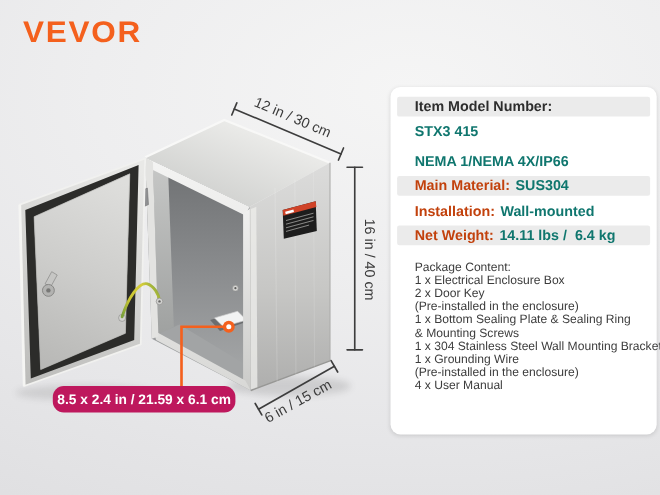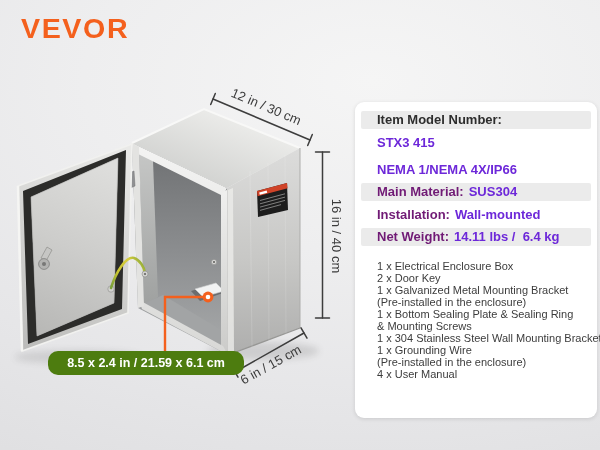--- a/index.html
+++ b/index.html
@@ -15,39 +15,39 @@
   }
   .scene{position:absolute;left:0;top:0;}
   .dim-label{
     position:absolute;color:#3b3b3b;font-size:13px;text-align:center;
     white-space:nowrap;height:16px;line-height:16px;
   }
   #dim-width{left:196px;top:99px;width:140px;transform:rotate(23deg);}
   #dim-height{left:276px;top:228px;width:120px;transform:rotate(90deg);}
   #dim-depth{left:206px;top:357px;width:130px;transform:rotate(-29deg);}
   .callout{
-    position:absolute;left:48px;top:351px;width:196px;height:24px;
-    background:#4d7c0f;border-radius:10px;color:#ffffff;
+    position:absolute;left:48px;top:351px;width:166px;height:24px;
+    background:#be185d;border-radius:10px;color:#ffffff;
     font-size:12.5px;font-weight:bold;line-height:24px;text-align:center;
     white-space:nowrap;
   }
   .spec-card{
     position:absolute;left:355px;top:79px;width:242px;height:316px;
     background:#ffffff;border-radius:9px;
     box-shadow:0 1px 4px rgba(0,0,0,0.12);
-    padding:9px 6px 0 6px;box-sizing:border-box;margin-top:23px;
+    padding:9px 6px 0 6px;box-sizing:border-box;
   }
   .srow{font-size:13px;}
   .stripe{
     background:#ebebeb;border-radius:2px;height:18px;line-height:18px;
     padding-left:16px;font-weight:bold;color:#2d2d2d;
   }
   .val-row{height:27px;line-height:27px;padding-left:16px;font-weight:bold;}
-  .orange{color:#6d28d9;font-weight:bold;white-space:pre;}
-  .lbl{color:#701a75;font-weight:bold;margin-right:5px;}
+  .orange{color:#0f766e;font-weight:bold;white-space:pre;}
+  .lbl{color:#c2410c;font-weight:bold;margin-right:5px;}
   .pkg{margin-top:14px;padding-left:16px;color:#3c3c3c;font-size:11px;line-height:12px;}
   .pkg-line{white-space:nowrap;}
 </style>
 </head>
 <body>
 
 <svg class="scene" width="600" height="450" viewBox="0 0 600 450">
   <defs>
     <filter id="blur1" x="-50%" y="-50%" width="200%" height="200%">
       <feGaussianBlur stdDeviation="3.5"></feGaussianBlur>
@@ -193,23 +193,23 @@
   <div class="srow stripe">
     <span class="lbl">Main Material:</span><span class="orange">SUS304</span>
   </div>
   <div class="srow val-row">
     <span class="lbl">Installation:</span><span class="orange">Wall-mounted</span>
   </div>
   <div class="srow stripe">
     <span class="lbl">Net Weight:</span><span class="orange">14.11 lbs /  6.4 kg</span>
   </div>
   <div class="pkg">
+    <div class="pkg-line">Package Content:</div>
     <div class="pkg-line">1 x Electrical Enclosure Box</div>
     <div class="pkg-line">2 x Door Key</div>
-    <div class="pkg-line">1 x Galvanized Metal Mounting Bracket</div>
     <div class="pkg-line">(Pre-installed in the enclosure)</div>
     <div class="pkg-line">1 x Bottom Sealing Plate &amp; Sealing Ring</div>
     <div class="pkg-line">&amp; Mounting Screws</div>
     <div class="pkg-line">1 x 304 Stainless Steel Wall Mounting Bracket</div>
     <div class="pkg-line">1 x Grounding Wire</div>
     <div class="pkg-line">(Pre-installed in the enclosure)</div>
     <div class="pkg-line">4 x User Manual</div>
   </div>
 </div>
 

